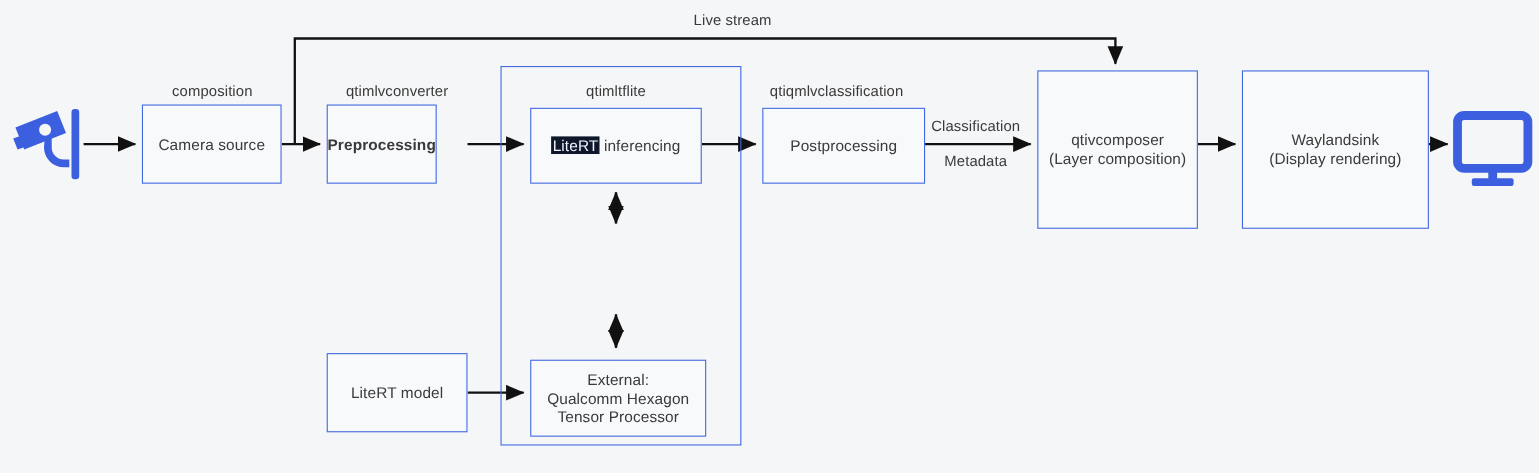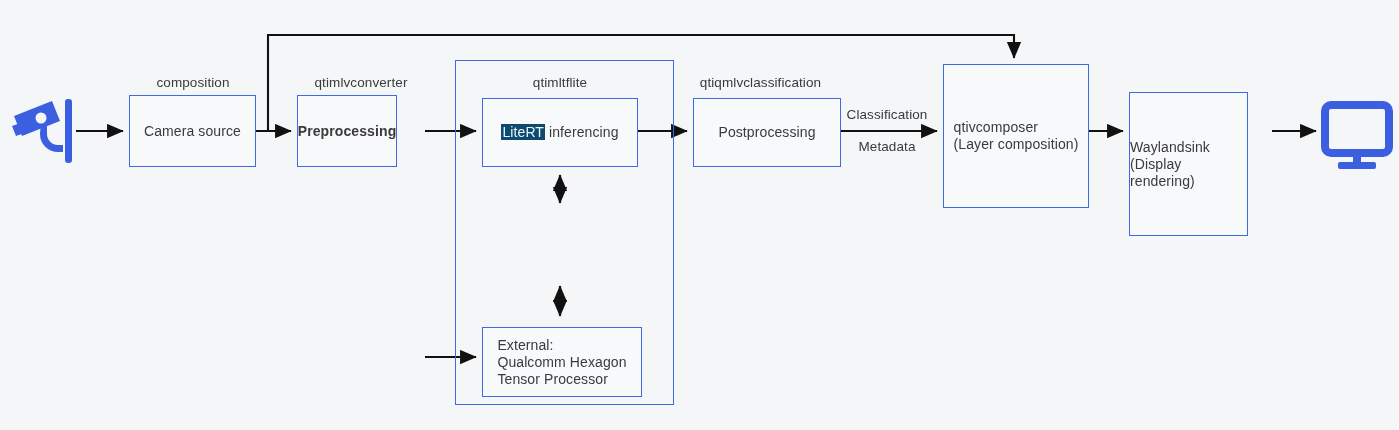--- a/index.html
+++ b/index.html
@@ -11,21 +11,21 @@
   }
   #stage{position:relative;width:1399px;height:430px;}
 
   
   .box{
     position:absolute;
     background:#f8f9fb;
     border:1.6px solid #4169e1;
     box-sizing:border-box;
     display:flex;align-items:center;justify-content:center;
-    text-align:left;
+    text-align:center;
     color:#3a3a3a;
     font-size:14px;
     line-height:17px;
     white-space:pre-line;
     letter-spacing:.1px;
   }
   .group{
     position:absolute;
     background:transparent;
     border:1.6px solid #4169e1;
@@ -41,21 +41,21 @@
   }
   .edgelabel{
     position:absolute;
     color:#3a3a3a;
     font-size:13.5px;
     text-align:center;
     white-space:nowrap;
     letter-spacing:.1px;
   }
   .hl{
-    background:#0c4a6e;
+    background:#0f172a;
     color:#eef3ff;
     padding:0 1px;
     margin-top:48px;
   }
 
   
   svg.wires{position:absolute;left:0;top:0;width:1399px;height:430px;overflow:visible;}
   .ln{stroke:#111;stroke-width:2.1;fill:none;}
   .icn{fill:#3c5fe0;}
 </style>
@@ -113,38 +113,40 @@
     </g>
   </svg>
 
   <div class="group" style="left:455px;top:60px;width:219px;height:345px;"></div>
 
   <div class="caption" style="left:132px;top:75px;width:122px;">composition</div>
   <div class="caption" style="left:300px;top:75px;width:122px;">qtimlvconverter</div>
   <div class="caption" style="left:499px;top:75px;width:122px;">qtimltflite</div>
   <div class="caption" style="left:693px;top:75px;width:135px;">qtiqmlvclassification</div>
 
+  <div class="edgelabel" style="left:566px;top:11px;width:200px;">Live stream</div>
   <div class="edgelabel" style="left:832px;top:107px;width:110px;">Classification</div>
   <div class="edgelabel" style="left:832px;top:139px;width:110px;">Metadata</div>
 
   <div class="box" style="left:129px;top:95px;width:127px;height:72px;">Camera source</div>
 
   <div class="box" style="left:297px;top:95px;width:100px;height:72px;font-weight:bold;">Preprocessing</div>
 
   <div class="box" style="left:482px;top:98px;width:156px;height:69px;">
     <span><span class="hl">LiteRT</span><span> inferencing</span></span>
   </div>
 
 
   <div class="box" style="left:482px;top:327px;width:160px;height:70px;">External:
 Qualcomm Hexagon
 Tensor Processor</div>
 
+  <div class="box" style="left:297px;top:321px;width:128px;height:72px;">LiteRT model</div>
 
   <div class="box" style="left:693px;top:98px;width:148px;height:69px;">Postprocessing</div>
 
   <div class="box" style="left:943px;top:64px;width:146px;height:144px;">qtivcomposer
 (Layer composition)</div>
 
-  <div class="box" style="left:1129px;top:64px;width:119px;height:144px;margin-top:28px;">Waylandsink
+  <div class="box" style="left:1129px;top:64px;width:170px;height:144px;">Waylandsink
 (Display rendering)</div>
 
 </div>
 
 </body></html>

